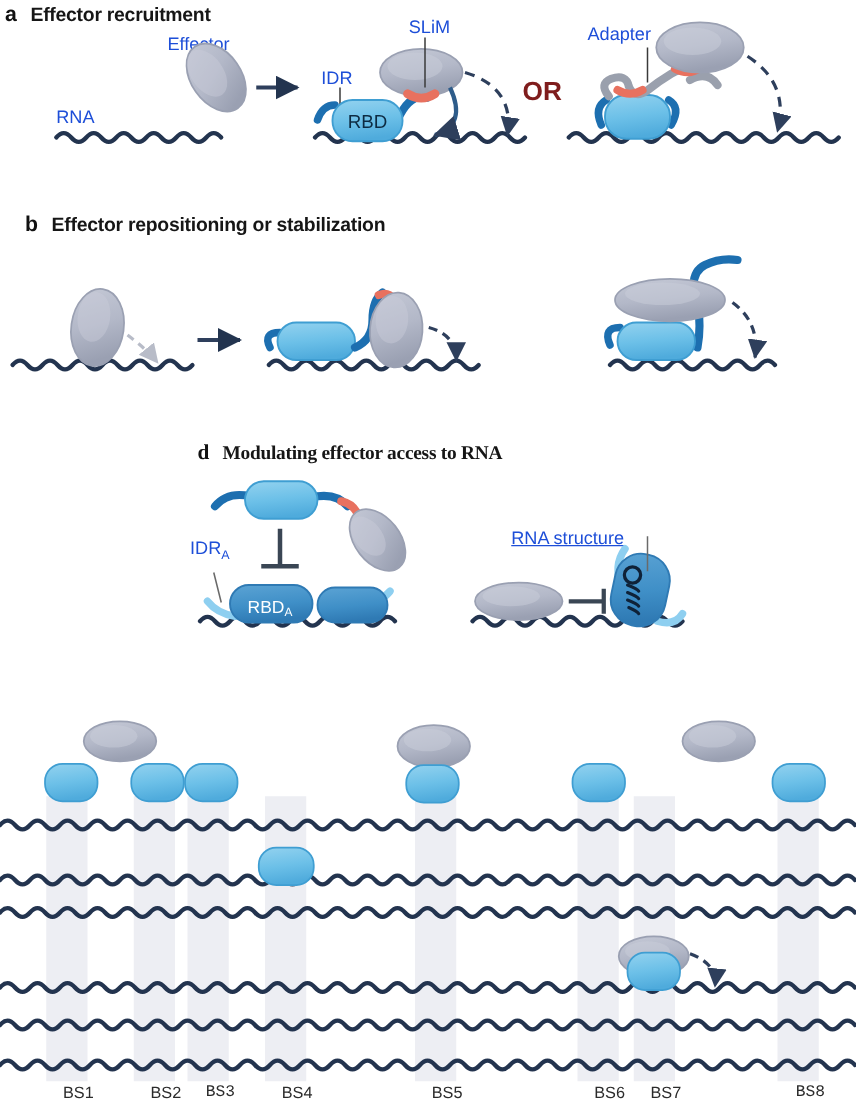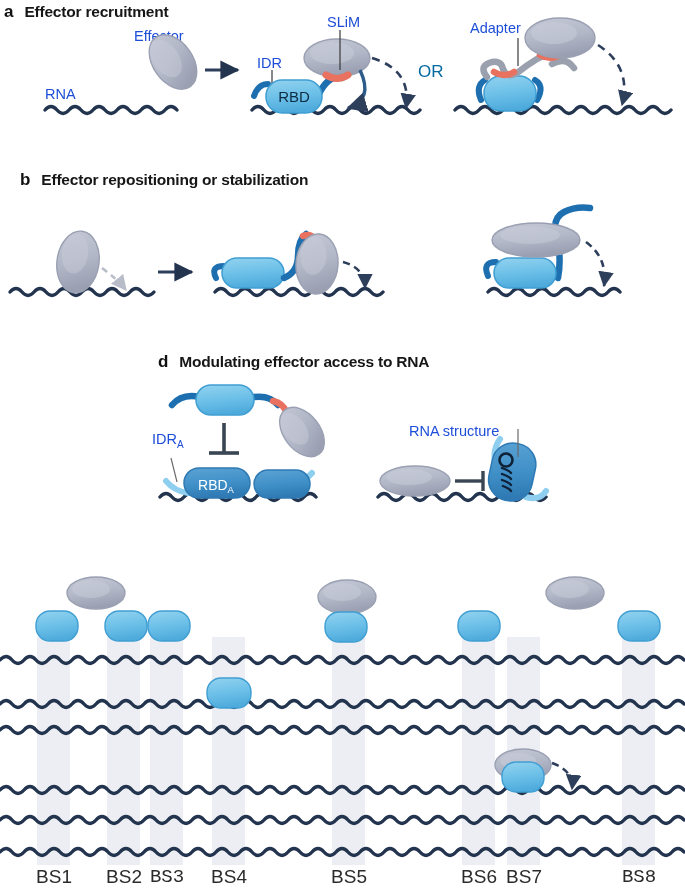--- a/index.html
+++ b/index.html
@@ -3,22 +3,22 @@
 <meta charset="utf-8">
 <style>
   html,body{margin:0;padding:0;background:#ffffff;}
   body{width:685px;height:888px;position:relative;overflow:hidden;
        font-family:"Liberation Sans","DejaVu Sans",sans-serif;color:#1a1a1a;}
   .fig{position:absolute;left:0;top:0;width:685px;height:736px;}
   .panel-title{position:absolute;font-weight:bold;font-size:15.5px;letter-spacing:-0.2px;
                color:#161616;white-space:nowrap;}
   .panel-letter{font-weight:bold;font-size:17px;color:#111;}
   .lbl{position:absolute;font-size:14.5px;color:#1d4ed8;white-space:nowrap;}
-  .lbl-or{position:absolute;font-size:17px;font-weight:normal;color:#0369a1;}
-  .bs-lbl{position:absolute;font-size:19px;color:#2b2b2b;text-align:center;}
+  .lbl-or{position:absolute;font-size:21px;font-weight:bold;color:#7f1d1d;}
+  .bs-lbl{position:absolute;font-size:13px;color:#2b2b2b;text-align:right;}
   svg{overflow:visible;}
 </style>
 </head>
 <body>
 
 <div class="fig">
 
   <div class="panel-title" style="left:4px;top:2px;">
     <span class="panel-letter" style="margin-right: 7px;">a</span>
     <span>Effector recruitment</span>
@@ -137,29 +137,29 @@
   <svg style="position:absolute;left:430px;top:200px;" width="255" height="110">
     <path d="M58,92 q6,-7 12,0 t12,0 t12,0 t12,0 t12,0 t12,0 t12,0 t12,0 t12,0 t12,0 t12,0" fill="none" stroke="#23344f" stroke-width="3.4" stroke-linecap="round"></path>
     <path d="M58,76 q-6,-14 8,-14" fill="none" stroke="#1d6fb0" stroke-width="6" stroke-linecap="round"></path>
     <path d="M128,78 q4,-22 -2,-42 q-4,-18 8,-24 q12,-6 26,-4" fill="none" stroke="#1d6fb0" stroke-width="6.5" stroke-linecap="round"></path>
     <rect x="64" y="58" width="62" height="30" rx="15" fill="url(#gRbd)" stroke="#3f9ed2" stroke-width="1.5"></rect>
     <ellipse cx="106" cy="40" rx="44" ry="17" fill="url(#gEff)" stroke="#9aa0b2" stroke-width="1.4"></ellipse>
     <ellipse cx="100" cy="35" rx="30" ry="9" fill="#c9cdd9" opacity="0.5"></ellipse>
     <path d="M156,42 q22,16 18,44" fill="none" stroke="#2e3f5c" stroke-width="2.6" stroke-dasharray="7,5" marker-end="url(#arrNavyD)"></path>
   </svg>
 
-  <div class="panel-title" style="left:158px;top:352px;">
+  <div class="panel-title" style="left:158px;top:352px;font-family:Liberation Serif, serif;">
     <span class="panel-letter" style="margin-right: 7px;">d</span>
     <span>Modulating effector access to RNA</span>
   </div>
 
   <div class="lbl" style="left:152px;top:431px;">
     <span>IDR</span><sub style="font-size:10px;">A</sub>
   </div>
-  <div class="lbl" style="left:409px;top:423px;">RNA structure</div>
+  <div class="lbl" style="left:409px;top:423px;text-decoration:underline;">RNA structure</div>
 
   <svg style="position:absolute;left:0;top:375px;" width="685" height="140">
 
     <path d="M160,122 q6,-7 12,0 t12,0 t12,0 t12,0 t12,0 t12,0 t12,0 t12,0 t12,0 t12,0 t12,0 t12,0 t12,0" fill="none" stroke="#23344f" stroke-width="3.4" stroke-linecap="round"></path>
 
     <path d="M200,22 q-18,-4 -28,8" fill="none" stroke="#1d6fb0" stroke-width="6.5" stroke-linecap="round"></path>
     <path d="M254,22 q16,-2 24,8" fill="none" stroke="#1d6fb0" stroke-width="6.5" stroke-linecap="round"></path>
     <path d="M273,26 q10,2 14,12" fill="none" stroke="#e8715f" stroke-width="6.5" stroke-linecap="round"></path>
     <rect x="196" y="10" width="58" height="30" rx="15" fill="url(#gRbd)" stroke="#3f9ed2" stroke-width="1.5"></rect>
 

